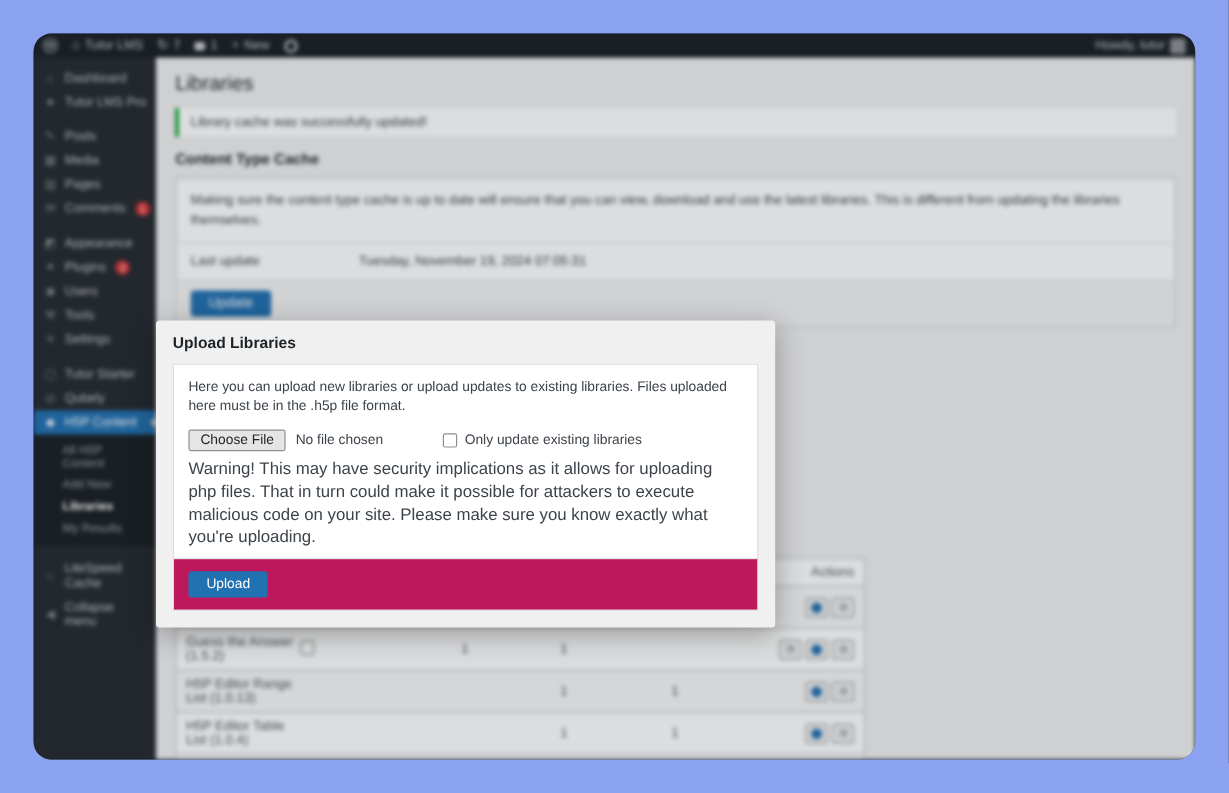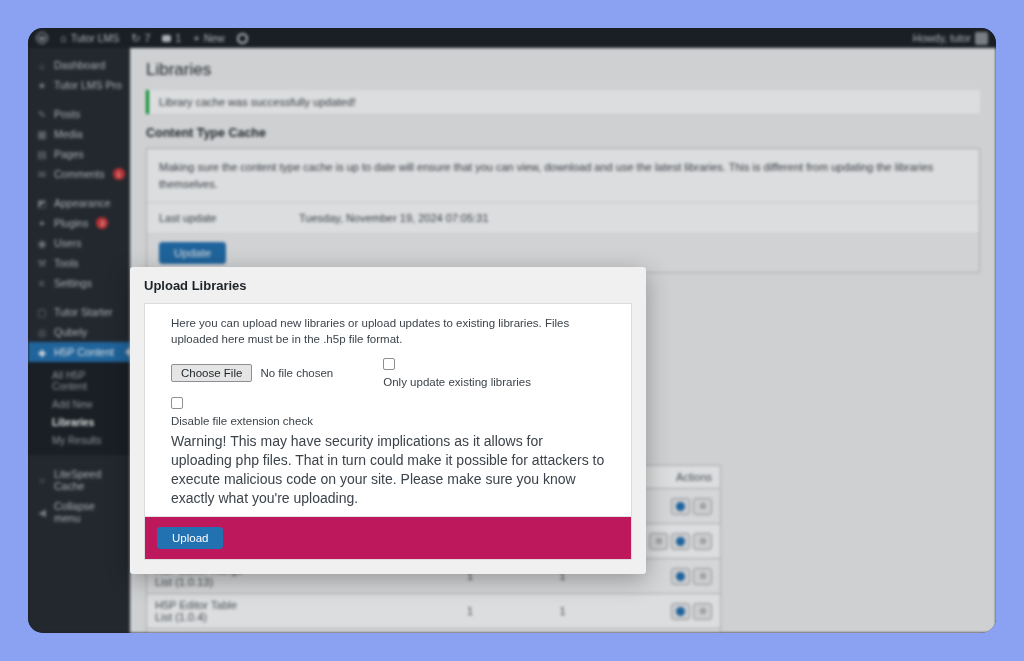--- a/index.html
+++ b/index.html
@@ -98,28 +98,28 @@
   }
 
   
   .modal {
     position:absolute; left:102px; top:239px; width:516px; z-index:10;
     background:#f0f0f1; border-radius:3px; box-shadow:0 6px 24px rgba(0,0,0,0.3);
     padding:11px 14px 14px; font-size:11.5px; color:#3c434a;
   }
   .modal h3 { font-size:13px; color:#1d2327; margin-bottom:10px; }
   .modal-box { background:#fff; border:1px solid #dcdcde; }
-  .modal-body { padding:11px 26px 8px; }
+  .modal-body { padding:11px 12px 8px; }
   .upload-desc { margin-bottom:11px; line-height:1.4; }
   .file-row { display:flex; align-items:center; gap:8px; }
   .choose-file {
     background:#e5e5e5; border:1px solid #8c8f94; border-radius:2px; padding:2px 9px;
     font-size:11.5px; color:#1d2327; cursor:pointer; font-family:inherit;
   }
-  .chk-group { display:flex; align-items:flex-start; gap:6px;flex-direction:column; }
+  .chk-group { display:flex; align-items:flex-end; gap:6px; }
   .only-update { margin-left:42px; }
   .disable-row { margin-top:9px; }
   .warning { margin-top:5px; font-size:14px; line-height:1.35; color:#3c434a; }
   .modal-footer { padding:10px 12px; background:#be185d; border-top:1px solid #e3e3e5; }
 </style>
 </head>
 <body>
 
 <div class="window">
 
@@ -348,24 +348,20 @@
       <div class="modal-body">
         <div class="upload-desc">Here you can upload new libraries or upload updates to existing libraries. Files uploaded here must be in the .h5p file format.</div>
         <div class="file-row">
           <button class="choose-file">Choose File</button>
           <span>No file chosen</span>
           <span class="chk-group only-update">
             <span class="chk"></span>
             <span>Only update existing libraries</span>
           </span>
         </div>
-        <div class="chk-group disable-row">
-          <span class="chk"></span>
-          <span>Disable file extension check</span>
-        </div>
         <div class="warning">Warning! This may have security implications as it allows for uploading php files. That in turn could make it possible for attackers to execute malicious code on your site. Please make sure you know exactly what you're uploading.</div>
       </div>
       <div class="modal-footer">
         <button class="btn-primary">Upload</button>
       </div>
     </div>
   </div>
 
 </div>
 

